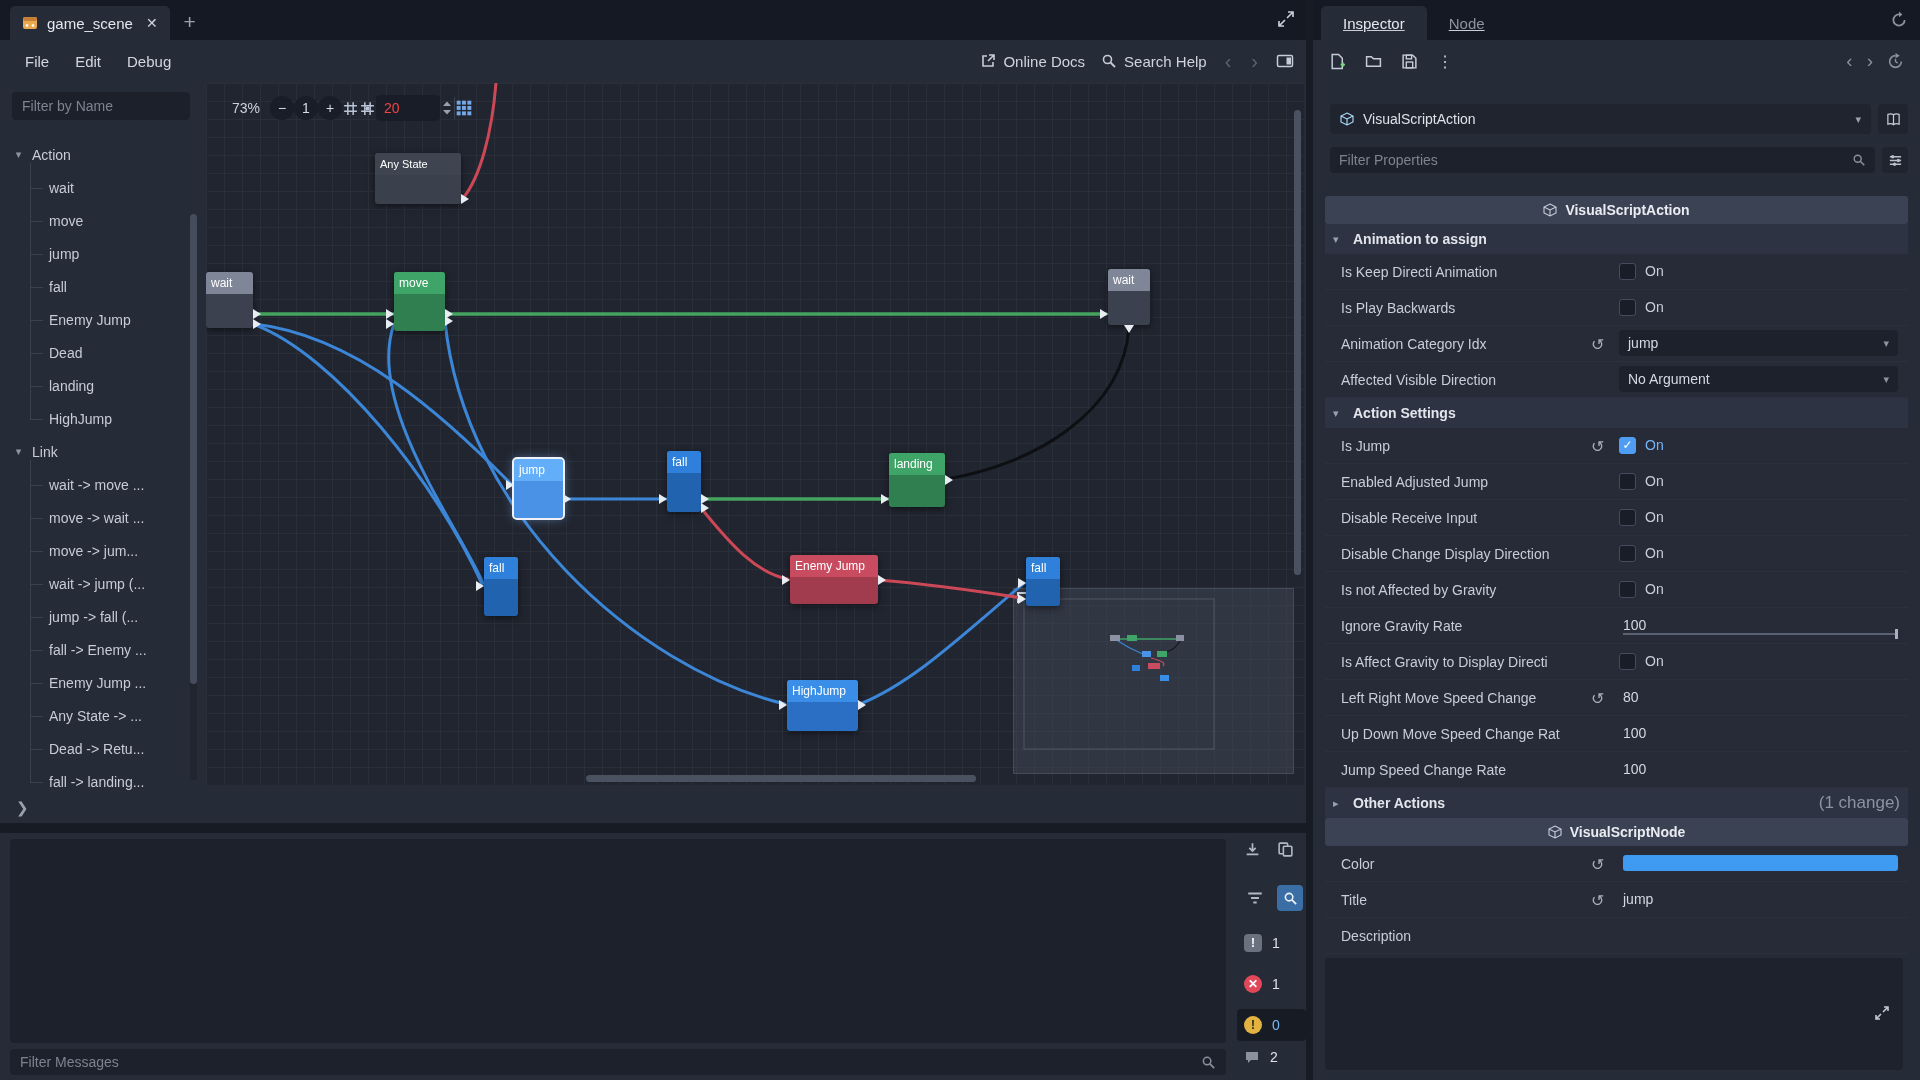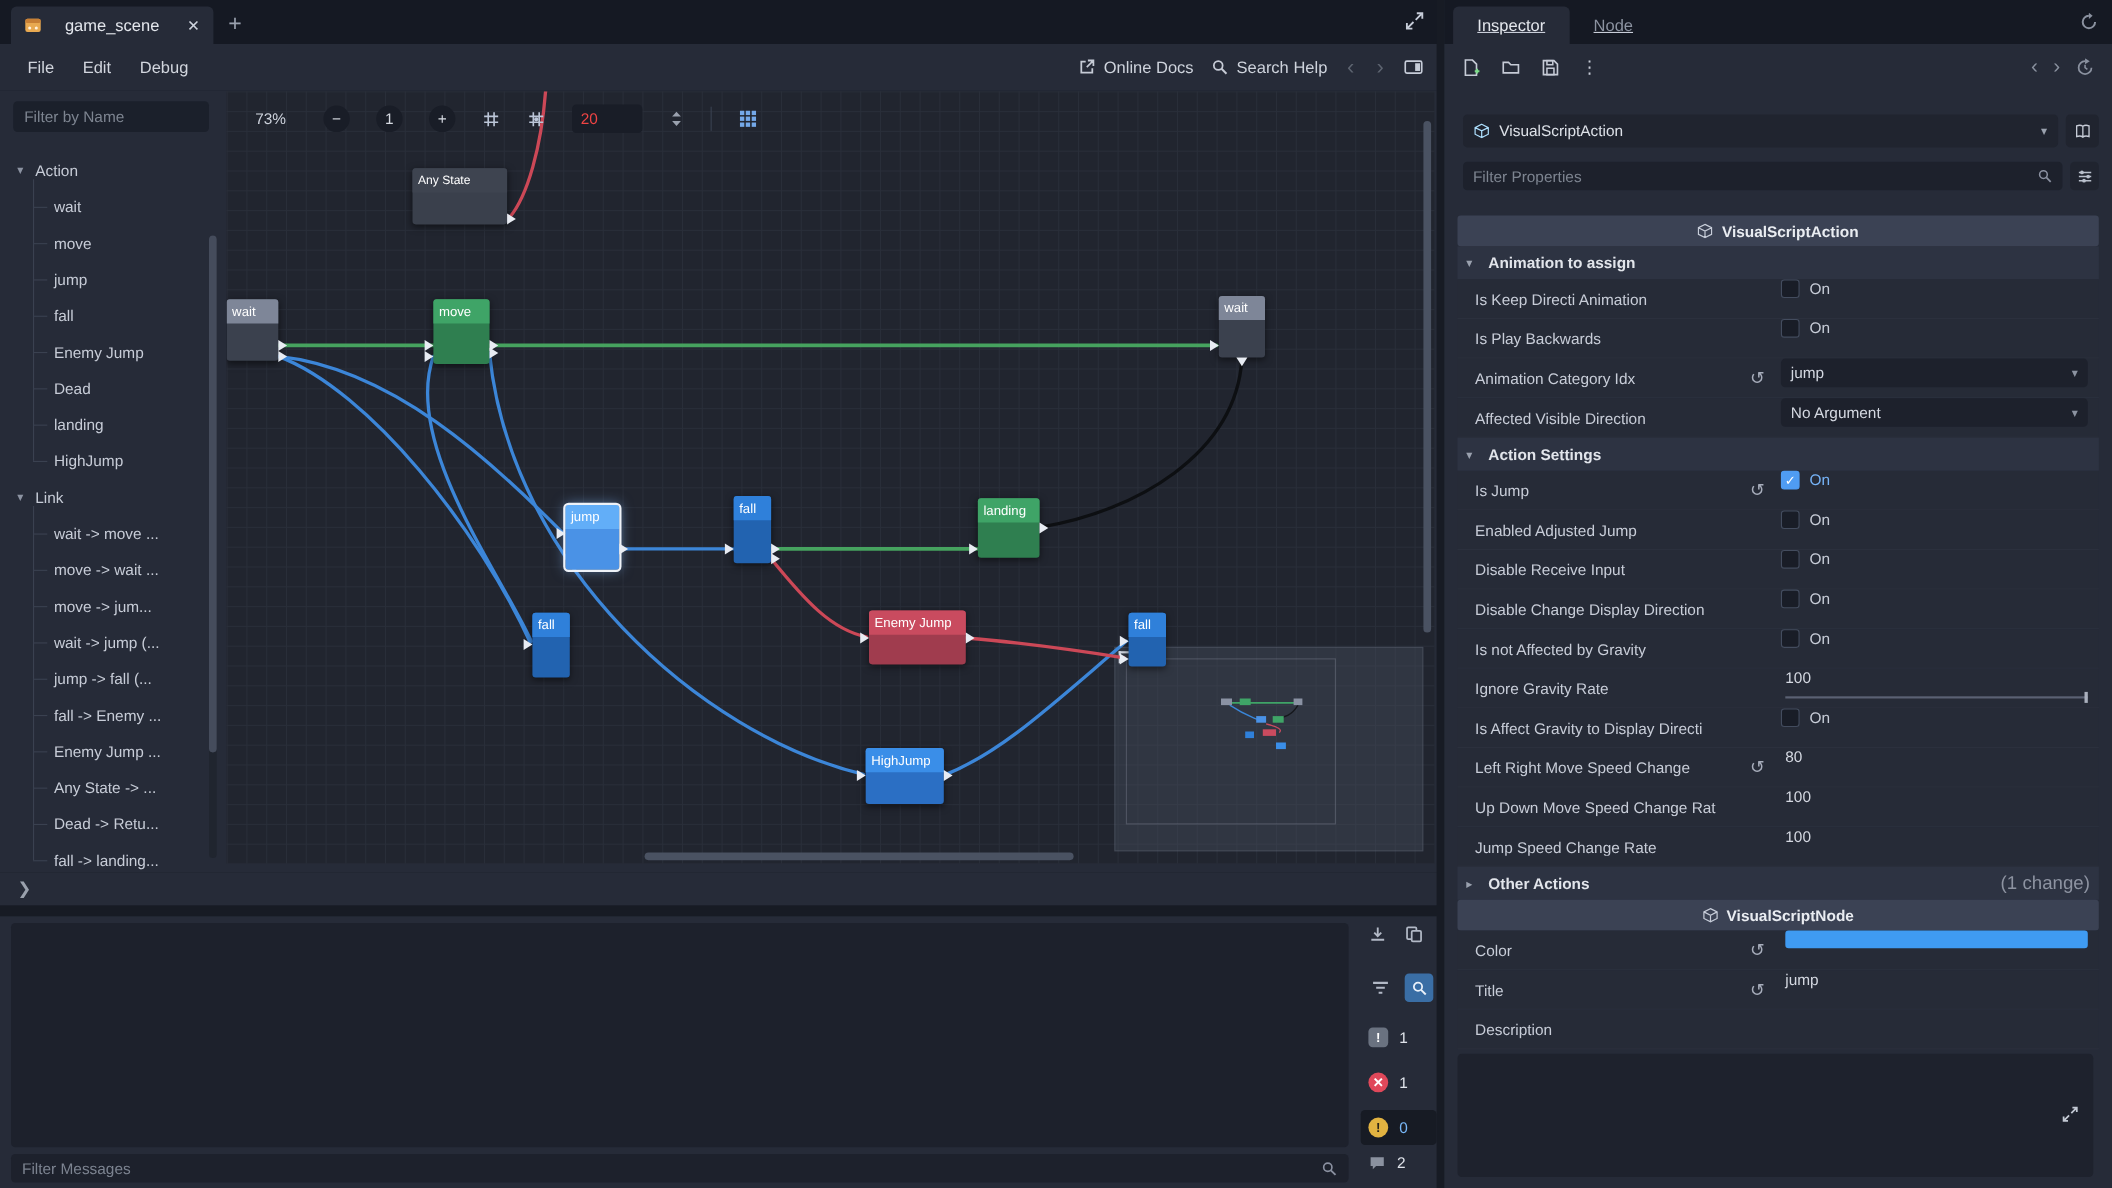--- a/index.html
+++ b/index.html
@@ -5,21 +5,21 @@
   * { margin:0; padding:0; box-sizing:border-box; font-family:"Liberation Sans", sans-serif; }
   html,body { width:1920px; height:1080px; overflow:hidden; }
   body { background:#171b24; color:#c9ced9; position:relative; }
   input { outline:none; border:none; }
   svg { display:block; }
 
   
   #center { position:absolute; left:0; top:0; width:1306px; height:1080px; }
 
   #tabbar { position:absolute; left:0; top:0; width:100%; height:40px; background:#151923; display:flex; align-items:flex-end; }
-  .scene-tab { height:34px; margin-left:10px; display:flex; align-items:center; gap:21px; background:#262b38; padding:0 12px; border-radius:5px 5px 0 0; color:#e4e7ed; font-size:15px; }
+  .scene-tab { height:34px; margin-left:10px; display:flex; align-items:center; gap:9px; background:#262b38; padding:0 12px; border-radius:5px 5px 0 0; color:#e4e7ed; font-size:15px; }
   .tab-close { color:#cfd4de; font-size:14px; margin-left:4px; cursor:pointer; }
   .tab-add { width:32px; height:32px; display:flex; align-items:center; justify-content:center; color:#9aa1ae; font-size:21px; margin-left:4px; margin-bottom:2px; }
   .tab-expand { position:absolute; right:10px; top:9px; }
 
   #menubar { position:absolute; left:0; top:40px; width:100%; height:42px; background:#262b38; display:flex; align-items:center; padding:0 12px; }
   #menu-items { display:flex; }
   .menu-item { padding:0 13px; font-size:15px; color:#d2d6de; height:30px; display:flex; align-items:center; border-radius:4px; }
   .menubar-right { margin-left:auto; display:flex; align-items:center; gap:16px; }
   .mb-link { display:flex; align-items:center; gap:7px; font-size:15px; color:#ced3dc; }
   .nav-chev { color:#5d6470; font-size:20px; padding:0 2px; }
@@ -51,21 +51,21 @@
   #node-layer { position:absolute; inset:0; z-index:3; }
   .gnode { position:absolute; border-radius:3px; box-shadow:0 2px 7px rgba(0,0,0,.5); }
   .gnode-title { height:22px; border-radius:3px 3px 0 0; font-size:12px; color:#fff; display:flex; align-items:center; padding:0 5px; white-space:nowrap; overflow:hidden; }
   .gnode.small .gnode-title { font-size:11px; }
   .gnode.selected { outline:2px solid #eef2f8; box-shadow:0 0 12px rgba(130,185,255,.55); }
   .port { position:absolute; width:0; height:0; }
   .port-left  { left:-8px;  border-top:5px solid transparent; border-bottom:5px solid transparent; border-left:8px solid #e8ecf3; }
   .port-right { right:-8px; border-top:5px solid transparent; border-bottom:5px solid transparent; border-left:8px solid #e8ecf3; }
   .port-bottom{ bottom:-8px; border-left:5px solid transparent; border-right:5px solid transparent; border-top:8px solid #e8ecf3; }
 
-  #graph-toolbar { position:absolute; left:26px; top:12px; display:flex; align-items:center; gap:24px; z-index:5; }
+  #graph-toolbar { position:absolute; left:26px; top:12px; display:flex; align-items:center; gap:0; z-index:5; }
   .zoom-label { font-size:14px; color:#cdd2dc; width:38px; }
   .round-btn { width:24px; height:24px; border-radius:12px; background:#191d27; color:#d6dae2; display:flex; align-items:center; justify-content:center; font-size:14px; }
   .snap-box { width:64px; height:26px; background:#191d27; border-radius:4px; display:flex; align-items:center; padding:0 8px; }
   .snap-box input { width:40px; background:transparent; color:#ef4444; font-size:14px; }
   .tool-sep { width:1px; height:22px; background:#3a4150; }
 
   #canvas-hscroll { position:absolute; left:380px; bottom:3px; width:390px; height:7px; border-radius:4px; background:#4a5262; z-index:6; }
   #canvas-vscroll { position:absolute; right:3px; top:27px; width:7px; height:465px; border-radius:4px; background:#4a5262; z-index:6; }
 
   #collapse-row { position:absolute; left:0; top:793px; width:1306px; height:30px; background:#262b38; display:flex; align-items:center; padding-left:16px; color:#9aa1ad; font-size:15px; }
@@ -114,21 +114,21 @@
   .prop-filter input::placeholder { color:#7d8490; }
 
   #insp-scroll { position:absolute; left:12px; top:196px; width:583px; }
   .insp-category { height:28px; background:#3b4254; border-radius:3px; display:flex; align-items:center; justify-content:center; gap:8px; font-size:14px; font-weight:bold; color:#e9ecf1; }
   .insp-section { height:30px; background:#2d3342; display:flex; align-items:center; gap:8px; padding:0 8px; font-size:14px; font-weight:bold; color:#e2e5eb; }
   .sec-arrow { color:#9aa1ae; font-size:11px; width:12px; font-weight:normal; }
   .sec-badge { margin-left:auto; color:#8d93a1; font-weight:normal; font-size:17px; }
   .insp-prop { height:36px; display:flex; align-items:center; position:relative; border-bottom:1px solid #2b303d; background:#262b37; }
   .prop-label { width:250px; padding-left:16px; font-size:14px; color:#c8cdd8; white-space:nowrap; overflow:hidden; }
   .revert { position:absolute; left:266px; top:50%; transform:translateY(-50%); color:#a7adbb; font-size:16px; cursor:pointer; }
-  .prop-control { position:absolute; left:294px; right:10px; top:0; bottom:1px; display:flex; align-items:flex-start; gap:9px; }
+  .prop-control { position:absolute; left:294px; right:10px; top:0; bottom:1px; display:flex; align-items:center; gap:9px; }
   .checkbox { width:17px; height:17px; border-radius:3px; background:#191d27; border:1px solid #434c5e; display:flex; align-items:center; justify-content:center; font-size:12px; color:#fff; flex:none; }
   .checkbox.checked { background:#4f9cf3; border-color:#4f9cf3; }
   .cb-text { font-size:14px; color:#c8cdd8; }
   .cb-text.on { color:#76b4f8; }
   .dropdown { width:100%; height:26px; background:#1d212c; border-radius:4px; display:flex; align-items:center; padding:0 9px; font-size:14px; color:#d4d8e1; }
   .dd-arrow { margin-left:auto; color:#8c93a1; font-size:11px; }
   .num-value, .text-value { font-size:14px; color:#d4d8e1; padding-left:4px; }
   .slider-track { position:absolute; left:4px; right:0; bottom:7px; height:2px; background:#5a6173; }
   .slider-handle { position:absolute; right:0; top:-4px; width:3px; height:10px; background:#aab0bd; }
   .color-swatch { width:100%; height:16px; border-radius:3px; margin-left:4px; }

